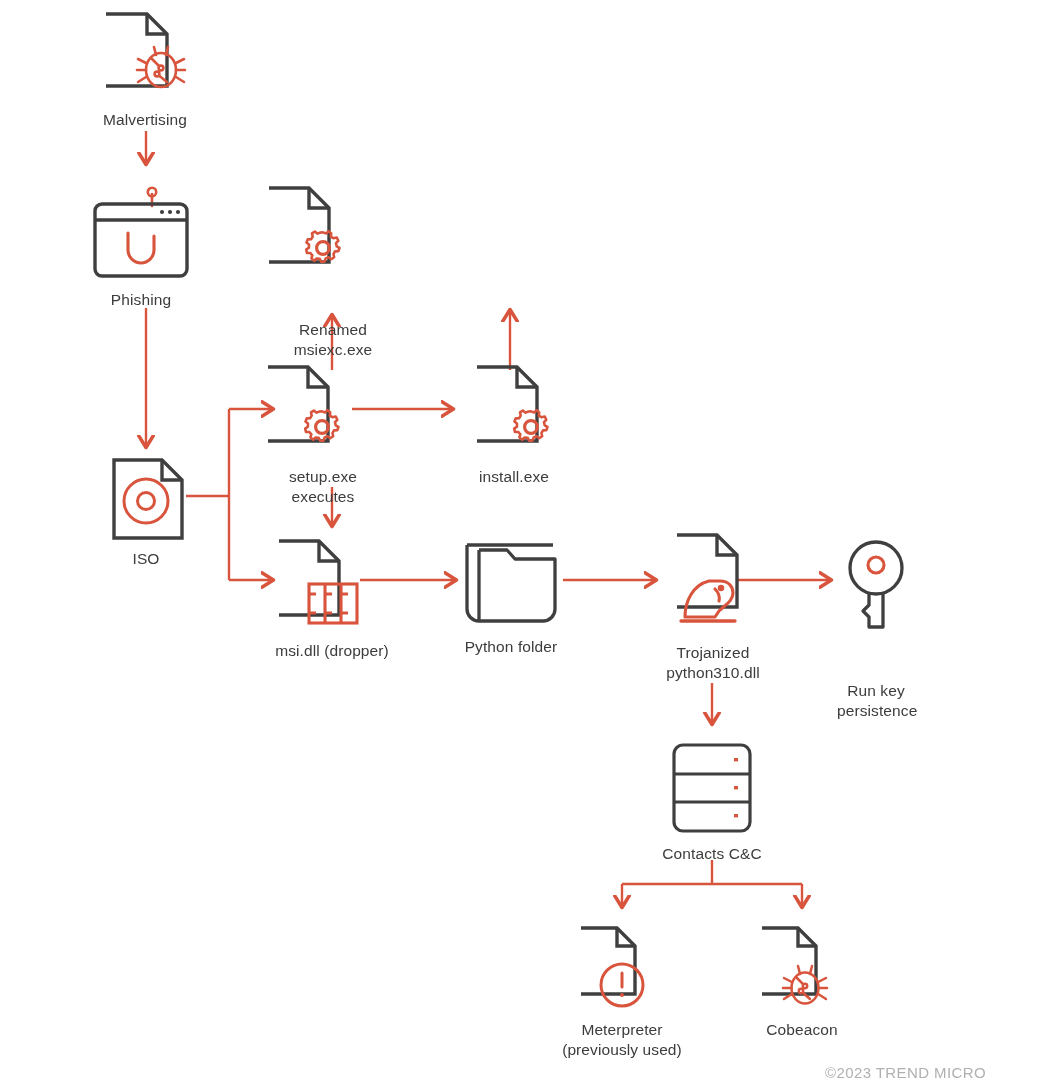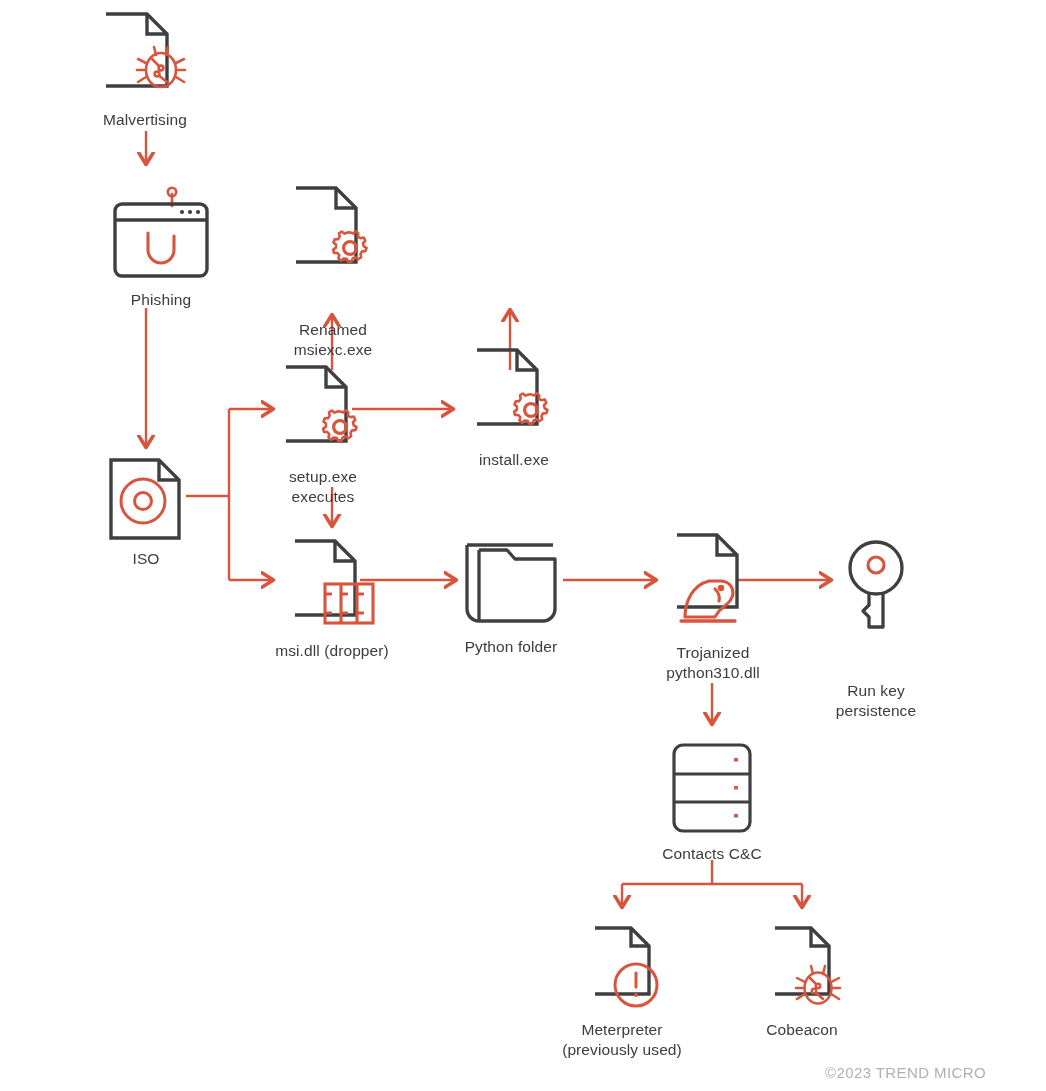--- a/index.html
+++ b/index.html
@@ -16,21 +16,20 @@
     position: relative;
     width: 1046px;
     height: 1091px;
     background: #ffffff;
     overflow: hidden;
   }
   .node {
     position: absolute;
     display: flex;
     flex-direction: column;
-    align-items: center;
   }
   .node-icon {
     position: relative;
     display: block;
   }
   .node-label {
     margin-top: 4px;
     font-size: 15.5px;
     line-height: 20px;
     text-align: center;
@@ -112,21 +111,21 @@
           <path d="M77,53 L85,49 M77,60 L86,60 M77,67 L85,72"></path>
           <path d="M53,49 L62,58 L58,64 L68,72"></path>
           <circle cx="62" cy="58" r="2.4" fill="#ffffff"></circle>
           <circle cx="58" cy="64" r="2.4" fill="#ffffff"></circle>
         </g>
       </svg>
     </span>
     <span class="node-label">Malvertising</span>
   </div>
 
-  <div class="node" style="left:112px; top:186px; width:98px;">
+  <div class="node" style="left:92px; top:186px; width:98px;">
     <span class="node-icon">
       <svg width="98" height="96" viewBox="0 0 98 96">
         <g stroke="#d9543c" stroke-width="2.6" fill="none" stroke-linecap="round">
           <path d="M60,8 L60,20"></path>
           <circle cx="60" cy="6" r="4.2"></circle>
         </g>
         <rect x="3" y="18" width="92" height="72" rx="7" ry="7" fill="none" stroke="#3f3f3f" stroke-width="3.4"></rect>
         <path d="M3,34 L95,34" fill="none" stroke="#3f3f3f" stroke-width="3.4"></path>
         <g fill="#3f3f3f">
           <circle cx="70" cy="26" r="2.1"></circle>
@@ -187,21 +186,21 @@
                    L-13.6,9.3 L-16.4,6.3 L-20.6,6.3 L-21.6,2 L-18,-0.4 L-18,-4.4
                    L-21.2,-7 L-19.5,-11.1 L-15.3,-11.2 L-13.2,-14.6 L-14.1,-18.7
                    L-10.4,-21.1 L-7,-18.4 L-3.2,-19.9 Z" transform="scale(0.78)" fill="none" stroke="#d9543c" stroke-width="3.3" stroke-linejoin="round"></path>
           <circle cx="0" cy="0" r="6.4" fill="none" stroke="#d9543c" stroke-width="3.2"></circle>
         </g>
       </svg>
     </span>
     <span class="node-label">setup.exe executes</span>
   </div>
 
-  <div class="node" style="left:466px; top:346px; width:96px;">
+  <div class="node" style="left:466px; top:363px; width:96px;">
     <span class="node-icon">
       <svg width="96" height="96" viewBox="0 0 96 96">
         <path d="M11,4 L51,4 L71,24 L71,78 L11,78" fill="none" stroke="#3f3f3f" stroke-width="3.4" stroke-linejoin="miter"></path>
         <path d="M51,4 L51,24 L71,24" fill="none" stroke="#3f3f3f" stroke-width="3.4"></path>
         <g transform="translate(65,64)">
           <path d="M0,-20 L4.2,-18.6 L7.2,-21.6 L10.6,-18.6 L9.9,-14.4 L13.4,-12.6
                    L17.7,-13.4 L19.6,-9.2 L16.6,-6.1 L17.6,-2 L21.2,0 L19.6,4.2
                    L15.4,4.3 L13.4,7.8 L14.3,11.9 L10.6,14.4 L7.2,11.8 L3.4,13.3
                    L1.9,17.5 L-2.4,17.7 L-4.2,13.7 L-8.2,13.4 L-11.3,16.3 L-14.9,13.3
                    L-13.6,9.3 L-16.4,6.3 L-20.6,6.3 L-21.6,2 L-18,-0.4 L-18,-4.4

